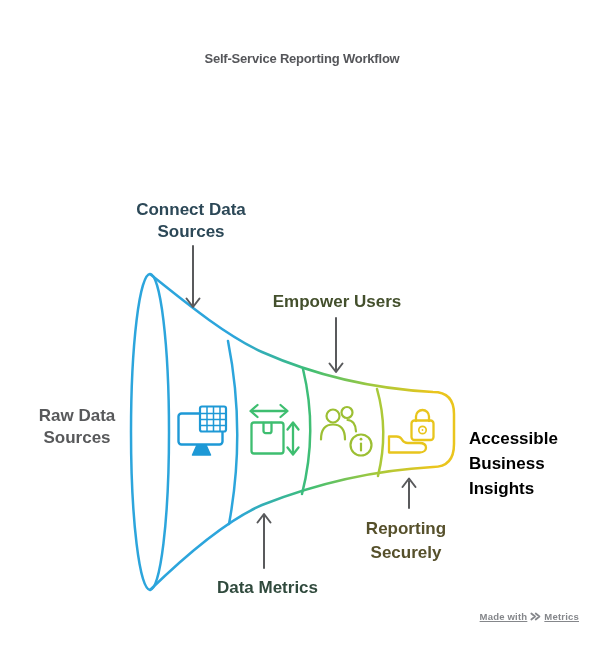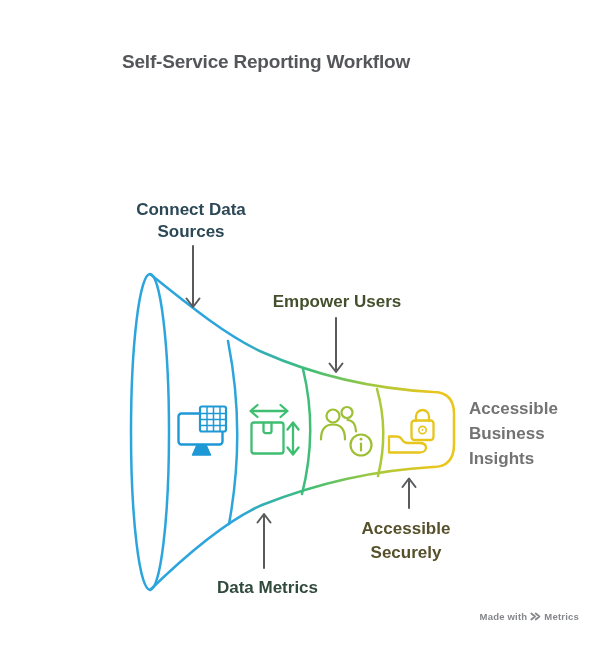--- a/index.html
+++ b/index.html
@@ -3,33 +3,33 @@
 <meta charset="utf-8">
 <style>
   html,body { margin:0; padding:0; background:#ffffff; }
   .canvas {
     position:relative; width:600px; height:648px; background:#ffffff;
     font-family:"Liberation Sans", sans-serif; overflow:hidden;
   }
   .canvas svg.scene { position:absolute; left:0; top:0; }
   .title {
     position:absolute; left:0; top:51px; width:532px;
-    text-align:center; font-size:19px; font-weight:700; letter-spacing:-0.2px;
+    text-align:center; font-size:13px; font-weight:700; letter-spacing:-0.2px;padding-left:36px;
   }
   .lbl { position:absolute; font-size:17px; font-weight:700; line-height:22px; }
   .lbl-connect    { left:128px; top:199px; width:126px; text-align:center; }
   .lbl-empower    { left:262px; top:291px; width:150px; text-align:center; white-space:nowrap; }
   .lbl-model      { left:195px; top:577px; width:145px; text-align:center; white-space:nowrap; }
   .lbl-distribute { left:351px; top:517px; width:110px; text-align:center; line-height:24px; }
   .lbl-raw        { left:25px;  top:405px; width:104px; text-align:center; }
   .lbl-insights   { left:469px; top:396px; width:100px; text-align:left; line-height:25px; }
   .watermark {
     position:absolute; top:611px; right:21px;
     display:flex; align-items:center; gap:3px;
-    font-size:9.5px; font-weight:700; letter-spacing:0.2px;
+    font-size:9.5px; font-weight:700; letter-spacing:0.2px;text-decoration:underline;
   }
   .napkin-logo { display:block; }
 </style>
 </head>
 <body>
 
 <div class="canvas">
 
   <svg class="scene" width="600" height="648" viewBox="0 0 600 648">
     <defs>
@@ -118,24 +118,25 @@
   </svg>
 
   <div class="title" style="color: rgb(85, 86, 90);">Self-Service Reporting Workflow</div>
 
   <div class="lbl lbl-connect" style="color: rgb(44, 72, 87);">Connect Data Sources</div>
 
   <div class="lbl lbl-empower" style="color: rgb(68, 80, 45);">Empower Users</div>
 
   <div class="lbl lbl-model" style="color: rgb(48, 74, 61);">Data Metrics</div>
 
-  <div class="lbl lbl-distribute" style="color: rgb(86, 80, 43);">Accessible Securely</div>
+  <div class="lbl lbl-distribute" style="color: rgb(86, 80, 43);">Reporting Securely</div>
 
+  <div class="lbl lbl-raw" style="color: rgb(88, 89, 91);">Raw Data Sources</div>
 
-  <div class="lbl lbl-insights" style="color: #737373;">Accessible Business Insights</div>
+  <div class="lbl lbl-insights" style="color: #000000; margin-top: 30px;">Accessible Business Insights</div>
 
   <div class="watermark" style="color: rgb(133, 135, 139);">
     <span>Made with</span>
     <svg class="napkin-logo" width="11" height="11" viewBox="0 0 10 10" fill="none" stroke-width="1.6" stroke-linecap="round" stroke-linejoin="round" stroke="#85878B">
       <path d="M1.2,2.3 L4.6,5 L1.2,7.7"></path>
       <path d="M5.2,2.3 L8.6,5 L5.2,7.7"></path>
     </svg>
     <span>Metrics</span>
   </div>
 

